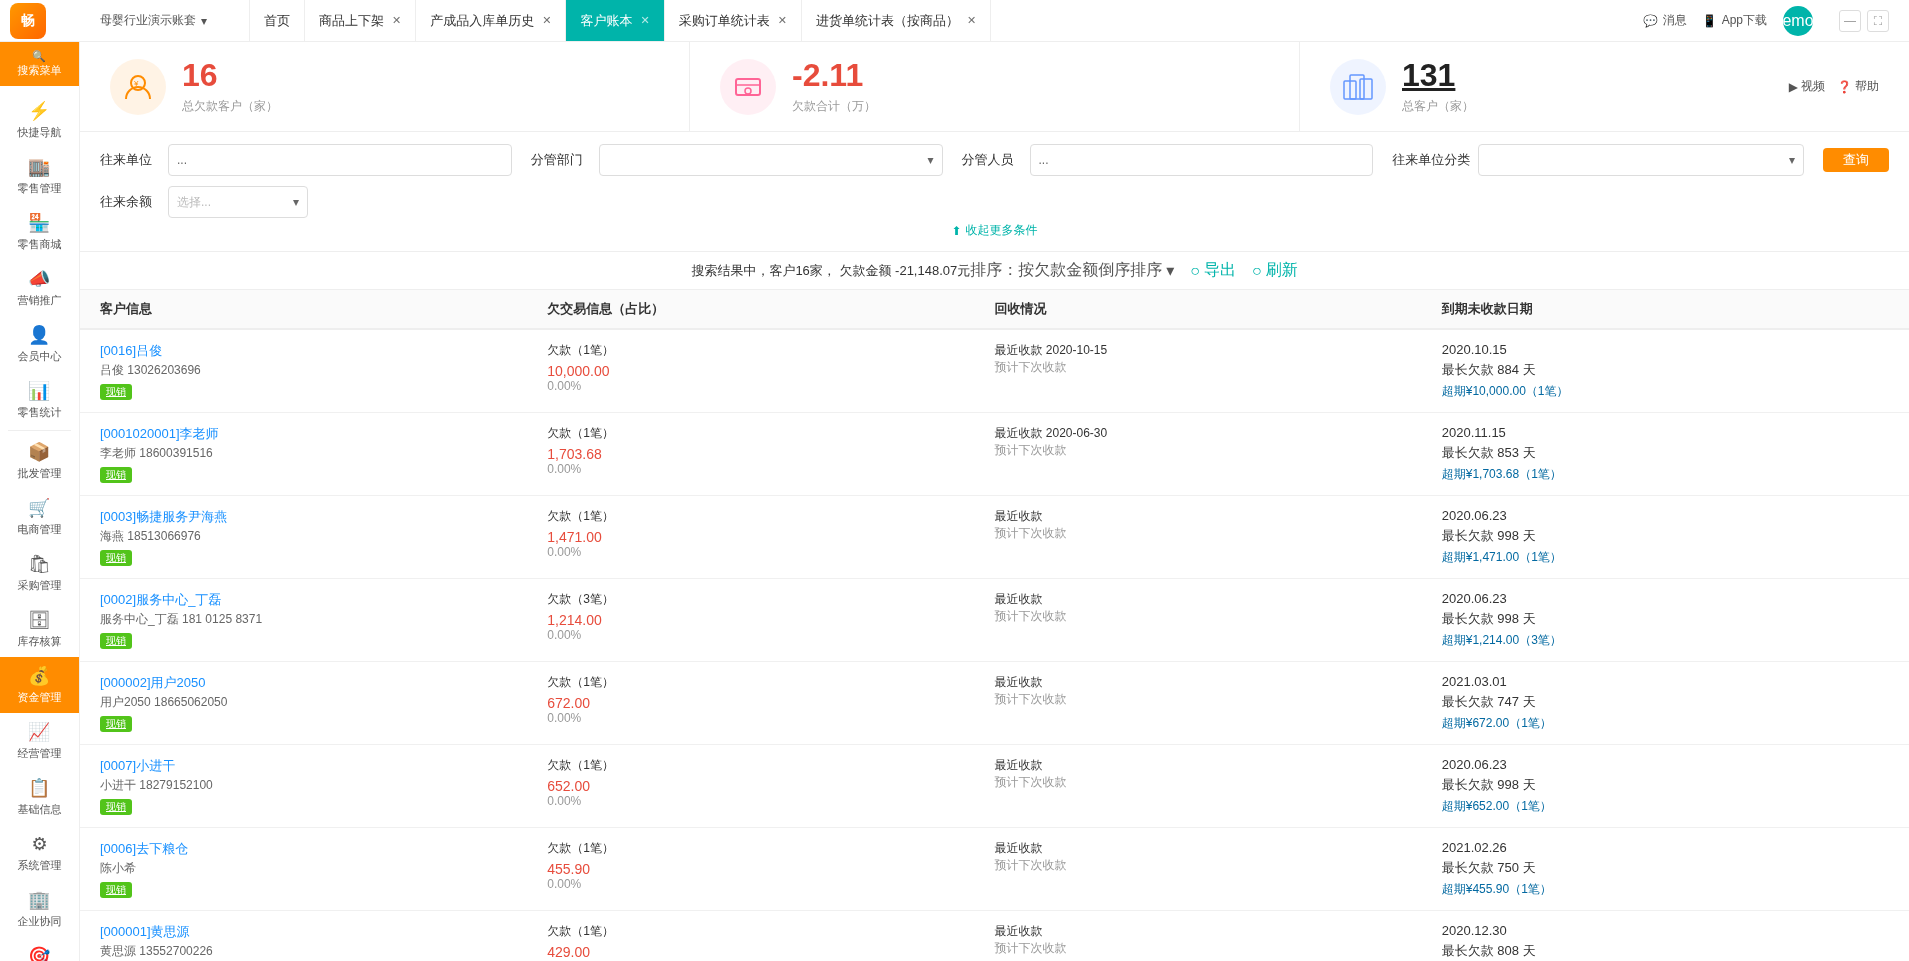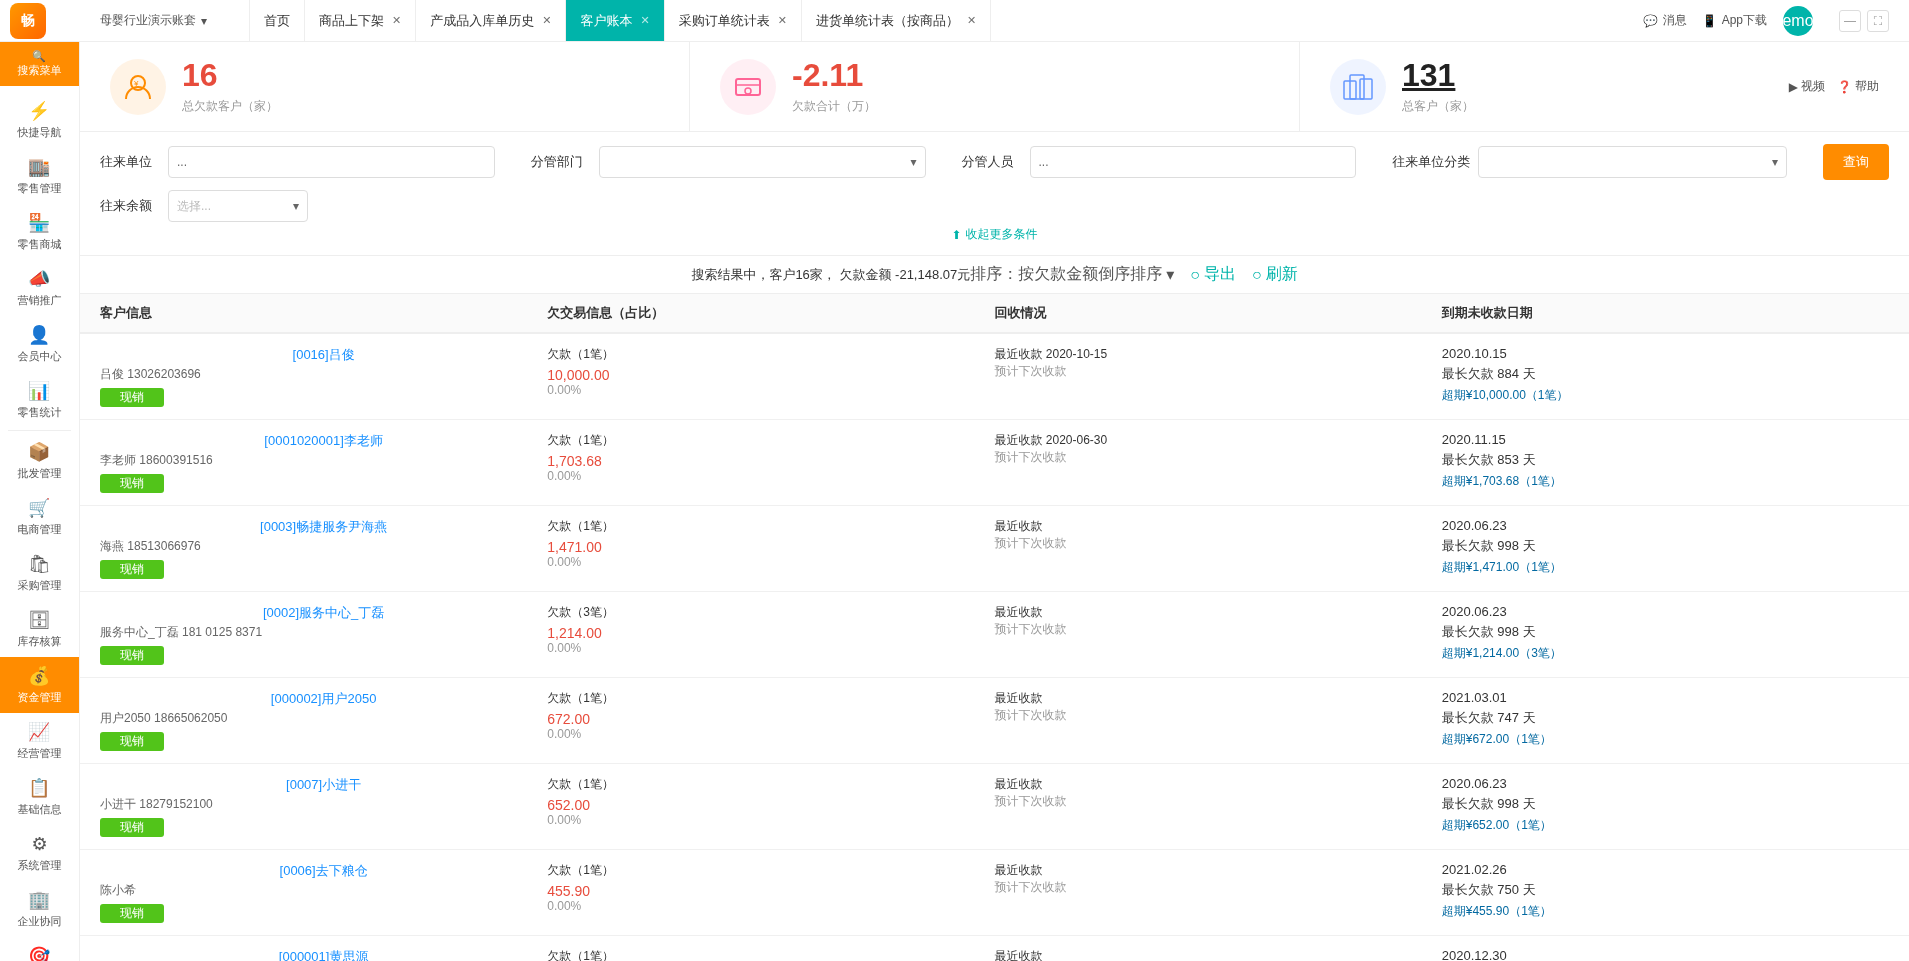--- a/index.html
+++ b/index.html
@@ -46,44 +46,44 @@
     .stat-icon.blue { background: rgba(100,150,255,0.1); color: #6496ff; }
     .stat-info { display: flex; flex-direction: column; }
     .stat-number { font-size: 32px; font-weight: bold; line-height: 1.1; }
     .stat-number.red { color: #e74c3c; }
     .stat-number.black { color: #222; font-weight: 900; text-decoration: underline; }
     .stat-label { font-size: 12px; color: #999; margin-top: 4px; }
     .stat-card-right { margin-left: auto; display: flex; gap: 12px; align-items: center; font-size: 12px; color: #555; }
 
     
     .filter-area { background: #fff; padding: 12px 20px; border-bottom: 1px solid #eee; }
-    .filter-row { display: flex; align-items: center; gap: 36px; margin-bottom: 10px; }
+    .filter-row { display: flex; align-items: center; gap: 19px; margin-bottom: 10px; }
     .filter-group { display: flex; align-items: center; gap: 8px; flex: 1; }
     .filter-label { font-size: 13px; color: #333; white-space: nowrap; min-width: 60px; }
     .filter-input { flex: 1; height: 32px; border: 1px solid #ddd; border-radius: 4px; padding: 0 8px; font-size: 12px; display: flex; align-items: center; justify-content: space-between; cursor: pointer; color: #666; }
     .filter-select { flex: 1; height: 32px; border: 1px solid #ddd; border-radius: 4px; padding: 0 8px; font-size: 12px; display: flex; align-items: center; justify-content: space-between; cursor: pointer; color: #666; background: #fff; }
-    .search-btn { background: #ff8c00; color: #fff; border: none; border-radius: 4px; padding: 0 20px; height: 36px; cursor: pointer; font-size: 13px; white-space: nowrap; }
+    .search-btn { background: #ff8c00; color: #fff; border: none; border-radius: 4px; padding: 0 20px; height: 24px; cursor: pointer; font-size: 13px; white-space: nowrap; }
     .collapse-row { display: flex; justify-content: center; margin-top: 4px; }
     .collapse-btn { display: flex; align-items: center; gap: 4px; color: #00b4aa; font-size: 12px; cursor: pointer; }
 
     
     .results-area { flex: 1; overflow-y: auto; padding: 0; background: #f5f5f5; }
     .results-header { display: flex; align-items: center; justify-content: center; padding: 8px 20px; background: #fff; border-bottom: 1px solid #eee; }
     .results-summary { font-size: 13px; color: #333; }
     .results-actions { display: flex; align-items: center; gap: 16px; font-size: 16px; color: #555; }
     .results-actions .sort-btn { display: flex; align-items: center; gap: 4px; cursor: pointer; }
     .results-actions .action-btn { display: flex; align-items: center; gap: 4px; cursor: pointer; color: #00b4aa; }
 
     
     .data-table { width: 100%; background: #fff; }
     .table-header { display: grid; grid-template-columns: 2fr 2fr 2fr 2fr; padding: 10px 20px; background: #fafafa; border-bottom: 2px solid #eee; font-weight: bold; font-size: 13px; color: #333; }
     .table-row { display: grid; grid-template-columns: 2fr 2fr 2fr 2fr; padding: 12px 20px; border-bottom: 1px solid #f0f0f0; background: #fff; align-items: start; }
-    .customer-name { color: #1890ff; cursor: pointer; font-size: 13px; font-weight: 500; text-align: center; }
+    .customer-name { color: #1890ff; cursor: pointer; font-size: 13px; font-weight: 500; }
     .customer-sub { color: #666; font-size: 12px; margin: 2px 0; }
-    .tag { display: inline-block; background: #52c41a; color: #fff; font-size: 12px; padding: 1px 20px; border-radius: 3px; margin-top: 3px; }
+    .tag { display: inline-block; background: #52c41a; color: #fff; font-size: 10px; padding: 1px 6px; border-radius: 3px; margin-top: 3px; text-decoration: underline; }
     .debt-amount { color: #e74c3c; font-size: 14px; font-weight: 500; }
     .debt-count { color: #333; font-size: 12px; margin-bottom: 4px; }
     .debt-percent { color: #999; font-size: 12px; }
     .recovery-info { font-size: 12px; color: #333; }
     .recovery-date { color: #999; font-size: 12px; }
     .overdue-days { color: #333; margin-bottom: 4px; }
     .overdue-link { color: #0369a1; cursor: pointer; font-size: 12px; }
 
     
     ::-webkit-scrollbar { width: 6px; }

